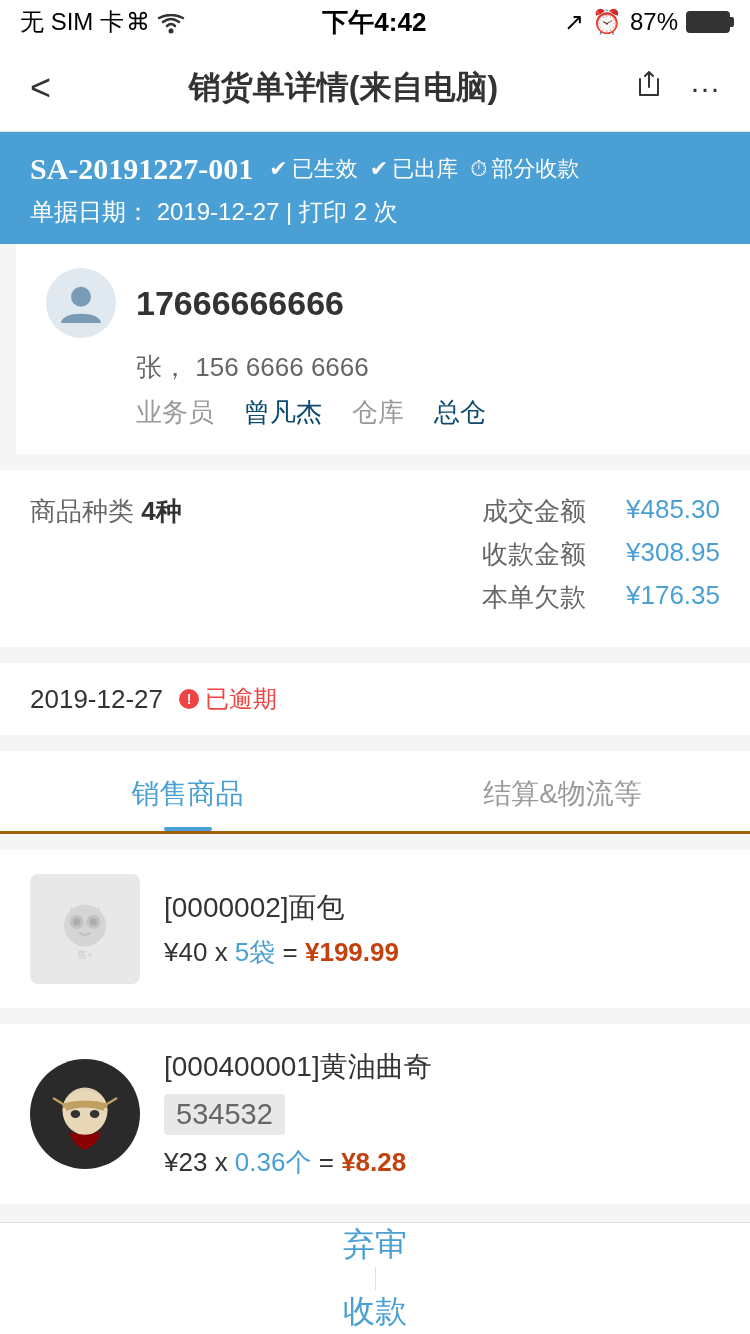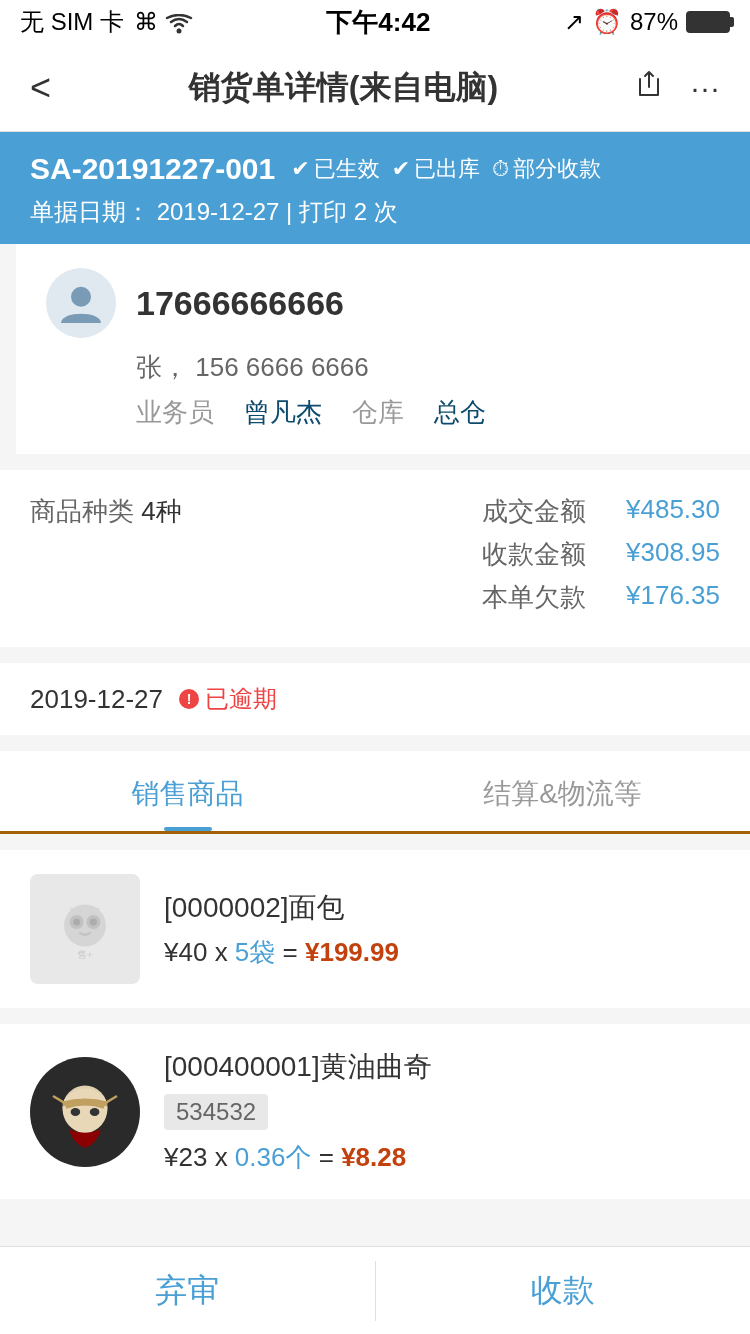--- a/index.html
+++ b/index.html
@@ -17,21 +17,21 @@
     .status-bar {
       background: #fff;
       height: 44px;
       display: flex;
       align-items: center;
       justify-content: space-between;
       padding: 0 20px;
       font-size: 24px;
       font-weight: 500;
     }
-    .status-left { display: flex; align-items: center; gap: 10px; }
+    .status-left { display: flex; align-items: center; gap: 2px; }
     .status-center { font-size: 26px; font-weight: 600; text-align: right; }
     .status-right { display: flex; align-items: center; gap: 8px; }
     .battery-bar {
       display: inline-block;
       width: 44px;
       height: 22px;
       border: 2px solid #333;
       border-radius: 4px;
       position: relative;
       background: #333;
@@ -79,20 +79,21 @@
     .banner-top {
       display: flex;
       align-items: center;
       gap: 16px;
       margin-bottom: 10px;
     }
     .banner-id {
       font-size: 30px;
       font-weight: 700;
       color: #fff;
+      font-family: Liberation Serif, serif;
     }
     .banner-badges { display: flex; gap: 12px; }
     .badge {
       display: flex;
       align-items: center;
       gap: 4px;
       font-size: 22px;
       color: #fff;
     }
     .banner-date {
@@ -150,21 +151,21 @@
     
     .stats-card {
       background: #fff;
       padding: 24px 30px;
       margin-bottom: 16px;
       display: flex;
       justify-content: space-between;
       align-items: flex-start;
     }
     .stats-left { font-size: 26px; color: #666; }
-    .stats-count { color: #333; font-weight: 400; }
+    .stats-count { color: #333; font-weight: 700; }
     .stats-right { text-align: right; }
     .stats-row {
       display: flex;
       justify-content: space-between;
       gap: 40px;
       margin-bottom: 8px;
       font-size: 26px;
     }
     .stats-row-label { color: #666; }
     .stats-row-value { color: #4a9fd4; font-weight: 500; }
@@ -270,42 +271,43 @@
     .product-name {
       font-size: 28px;
       color: #333;
       font-weight: 500;
       margin-bottom: 8px;
     }
     .product-sku {
       display: inline-block;
       background: #e8e8e8;
       color: #666;
-      font-size: 24px;
+      font-size: 29px;
       padding: 4px 12px;
       border-radius: 4px;
       margin-bottom: 10px;
     }
     .product-price {
       font-size: 26px;
       color: #333;
     }
     .price-qty { color: #4a9fd4; }
     .price-total { color: #c2410c; font-weight: 600; }
 
     
     .bottom-toolbar {
       position: fixed;
       bottom: 0;
       left: 0;
       width: 750px;
-      height: 88px;
+      height: 112px;
       background: #fff;
       display: flex;
       border-top: 1px solid #e0e0e0;
+      flex-direction: column;
     }
     .toolbar-btn {
       flex: 1;
       display: flex;
       align-items: center;
       justify-content: center;
       font-size: 32px;
       cursor: pointer;
     }
     .toolbar-btn.cancel { color: #4a9fd4; }

